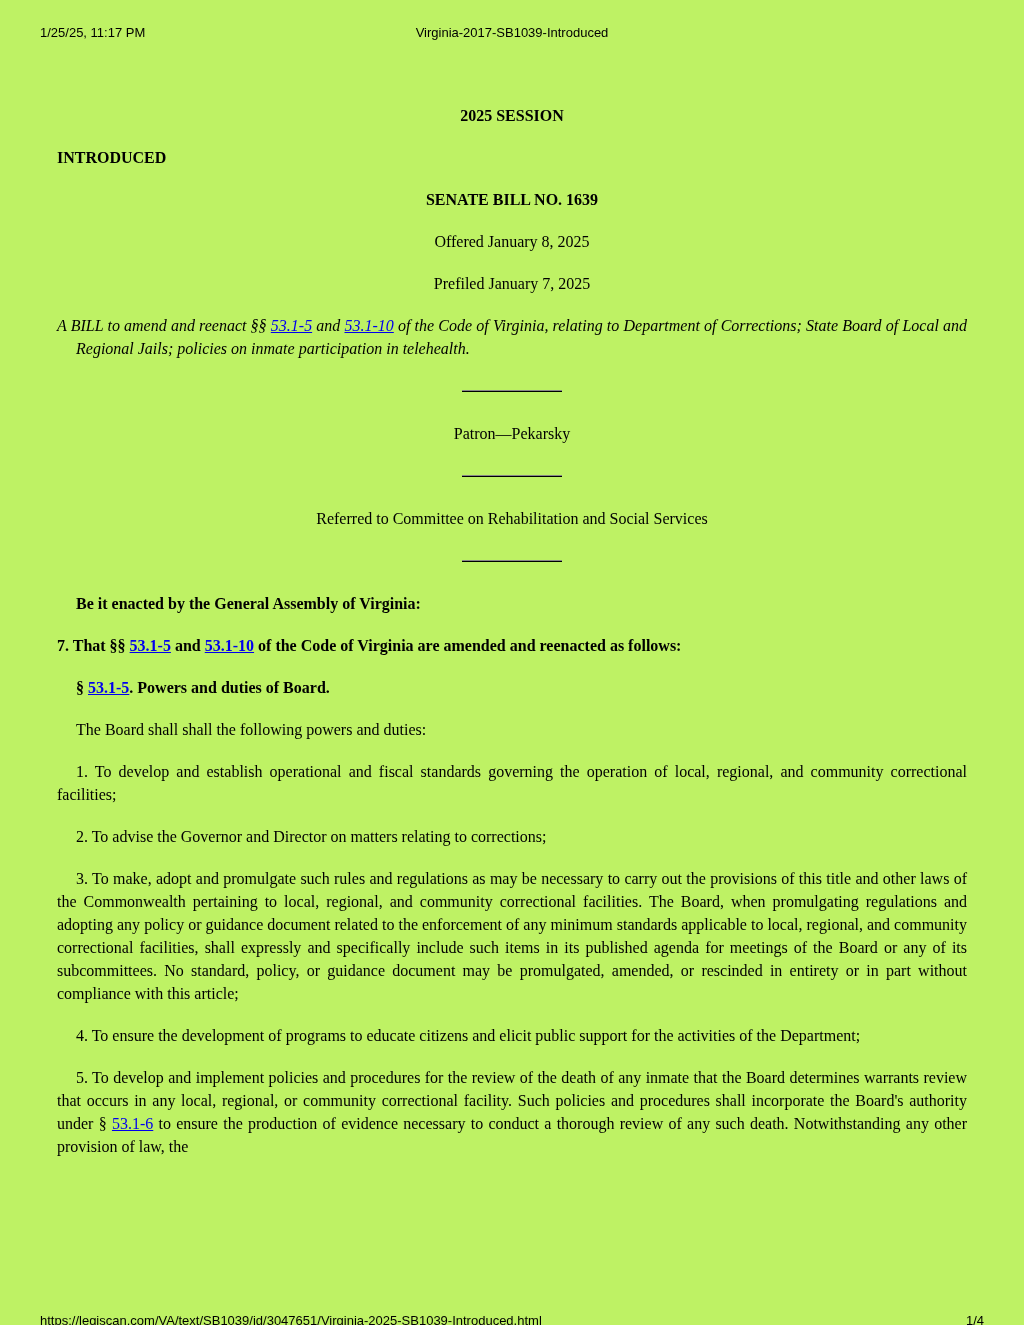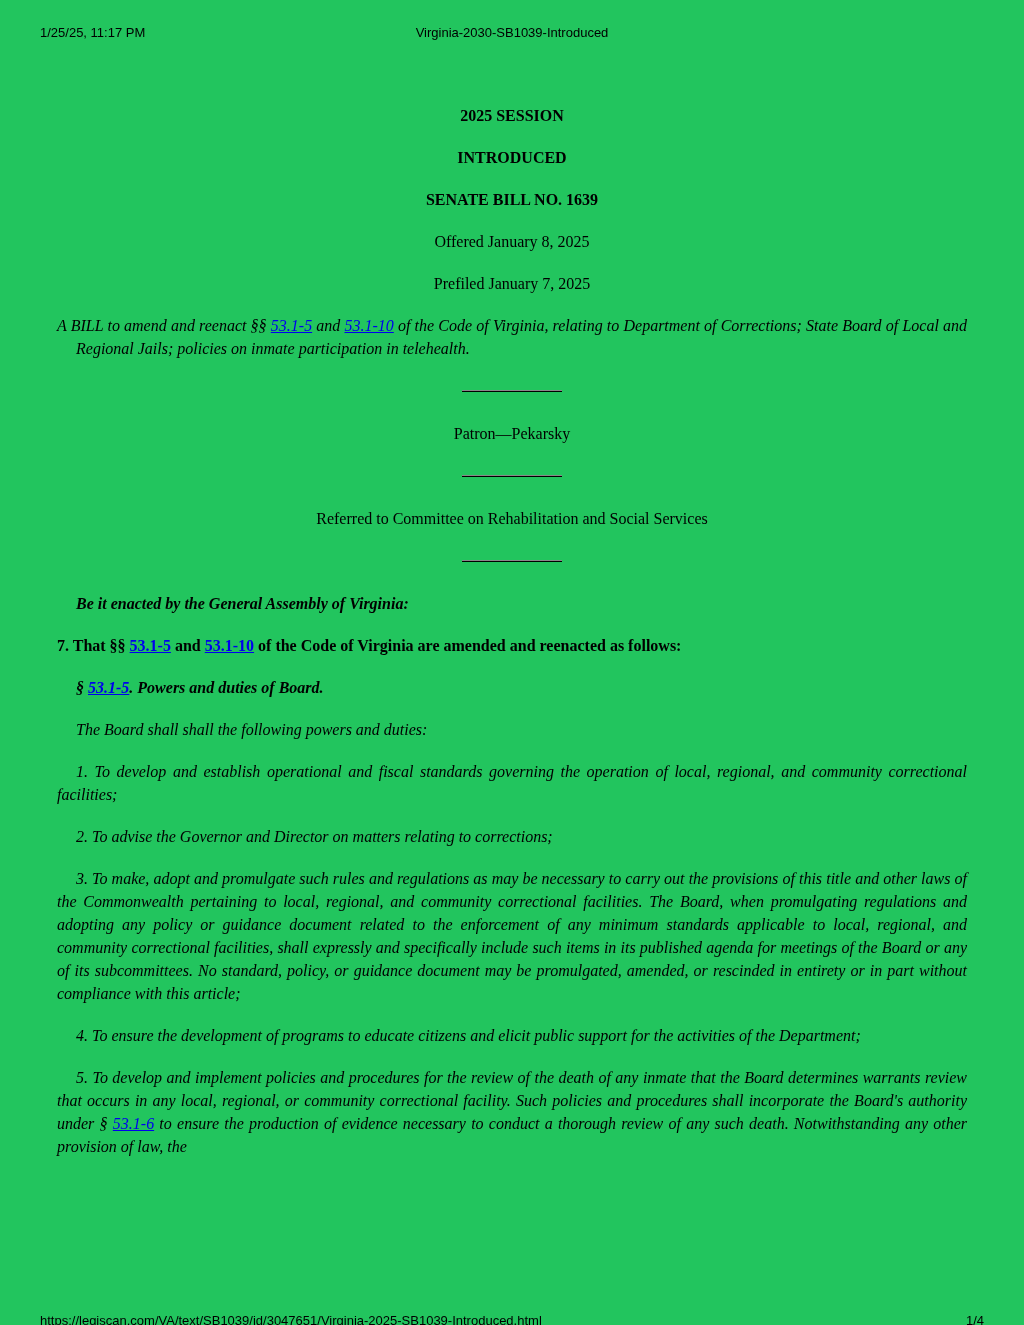--- a/index.html
+++ b/index.html
@@ -1,20 +1,20 @@
 <!DOCTYPE html>
 <html style="--link-color: #0000EE;"><head>
 <meta charset="utf-8">
 <style>
   html, body { margin: 0; padding: 0; background: #ffffff; }
   .page {
     position: relative;
     width: 1024px;
     height: 1325px;
-    background: #22c55e;
+    background: #bef264;
     color: #000000;
     overflow: hidden;
   }
   
   .print-header, .print-footer {
     position: absolute;
     left: 40px;
     right: 40px;
     font-family: "Liberation Sans", sans-serif;
     font-size: 13px;
@@ -37,24 +37,24 @@
     position: absolute;
     left: 57px;
     right: 57px;
     top: 85px;
     font-family: "Liberation Serif", serif;
     font-size: 16px;
     line-height: 23px;
   }
   .doc p { margin: 19px 0 0 0; }
   .center  { text-align: center; }
-  .right   { text-align: center; }
+  .right   { text-align: left; }
   .bold    { font-weight: bold; }
   .justify { text-align: justify; }
-  .indent  { text-indent: 19px; font-style: italic; }
+  .indent  { text-indent: 19px; }
   .summary {
     font-style: italic;
     text-align: justify;
     padding-left: 19px;
     text-indent: -19px;
   }
   hr.short {
     width: 100px;
     margin: 30px auto;
     border: 0;
@@ -68,21 +68,21 @@
     cursor: pointer;
   }
 </style>
 </head>
 <body>
 
 <div class="page">
 
   <div class="print-header">
     <span>1/25/25, 11:17 PM</span>
-    <span class="center-title">Virginia-2030-SB1039-Introduced</span>
+    <span class="center-title">Virginia-2017-SB1039-Introduced</span>
   </div>
 
   <div class="doc">
 
     <p class="center bold">2025 SESSION</p>
 
     <p class="right bold">INTRODUCED</p>
 
 
     <p class="center bold">SENATE BILL NO. 1639</p>

